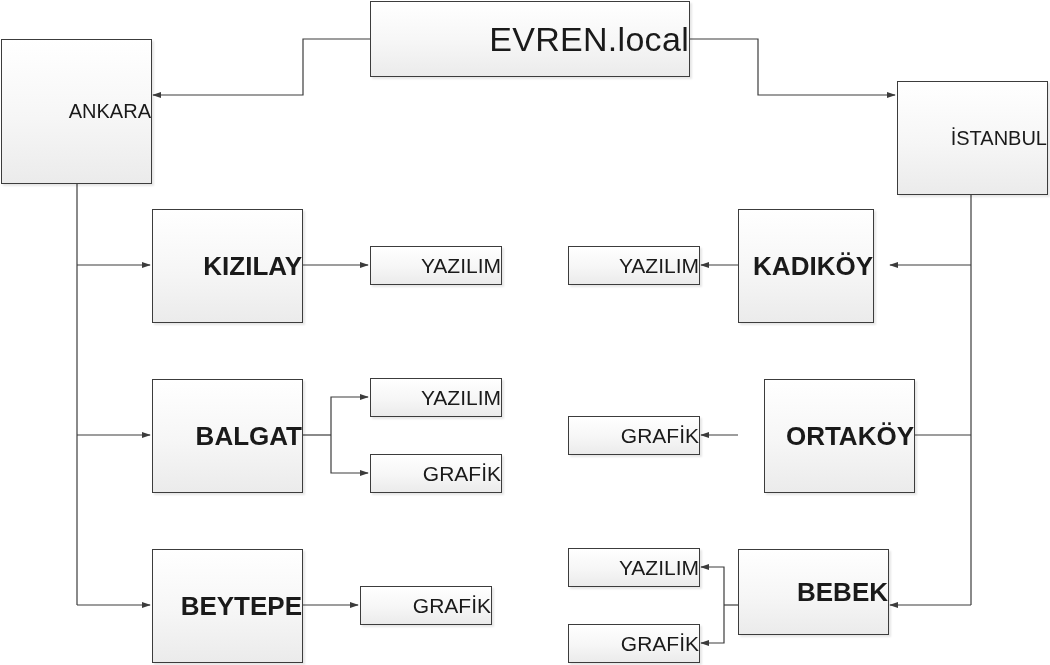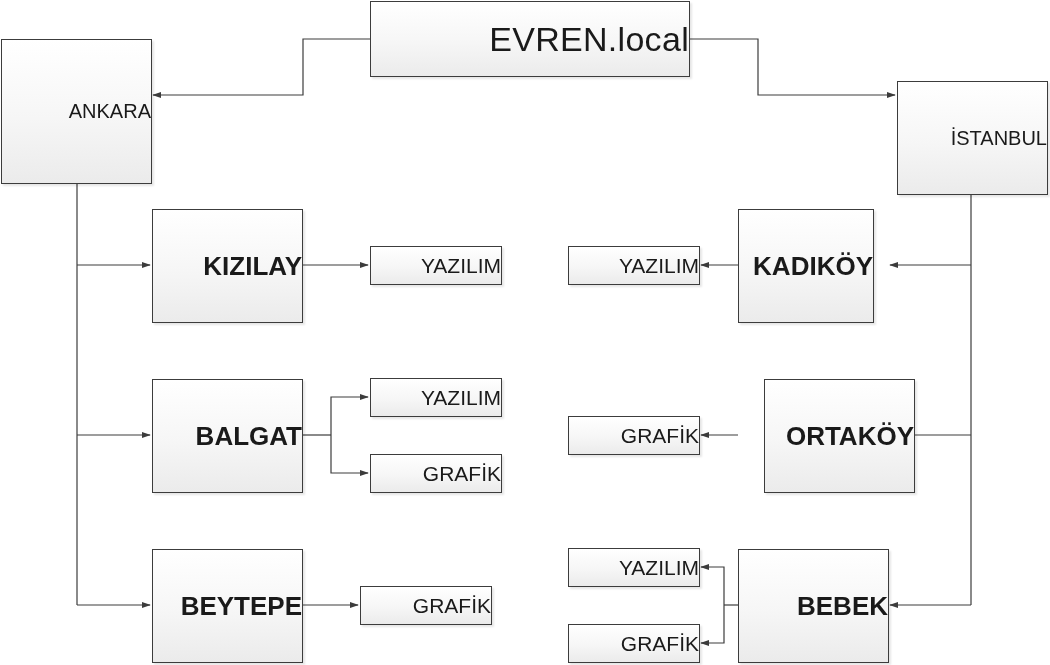--- a/index.html
+++ b/index.html
@@ -95,21 +95,21 @@
 <div class="box dept" style="left:360px; top:586px; width:132px; height:39px;">
   <span>GRAFİK</span>
 </div>
 
 <div class="box district" style="left:738px; top:209px; width:136px; height:114px;">
   <span>KADIKÖY</span>
 </div>
 <div class="box district" style="left:738px; top:379px; width:151px; height:114px;margin-left:26px;">
   <span>ORTAKÖY</span>
 </div>
-<div class="box district" style="left:738px; top:549px; width:151px; height:114px;">
+<div class="box district" style="left:738px; top:549px; width:151px; height:86px;">
   <span>BEBEK</span>
 </div>
 
 <div class="box dept" style="left:568px; top:246px; width:132px; height:39px;">
   <span>YAZILIM</span>
 </div>
 <div class="box dept" style="left:568px; top:416px; width:132px; height:39px;">
   <span>GRAFİK</span>
 </div>
 <div class="box dept" style="left:568px; top:548px; width:132px; height:39px;">

